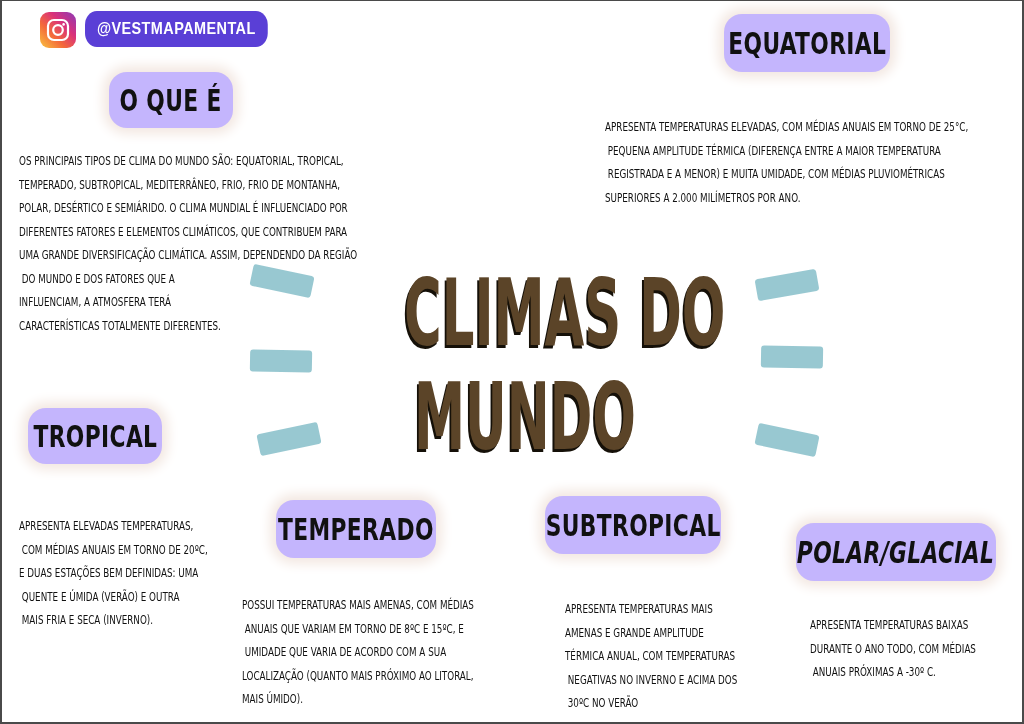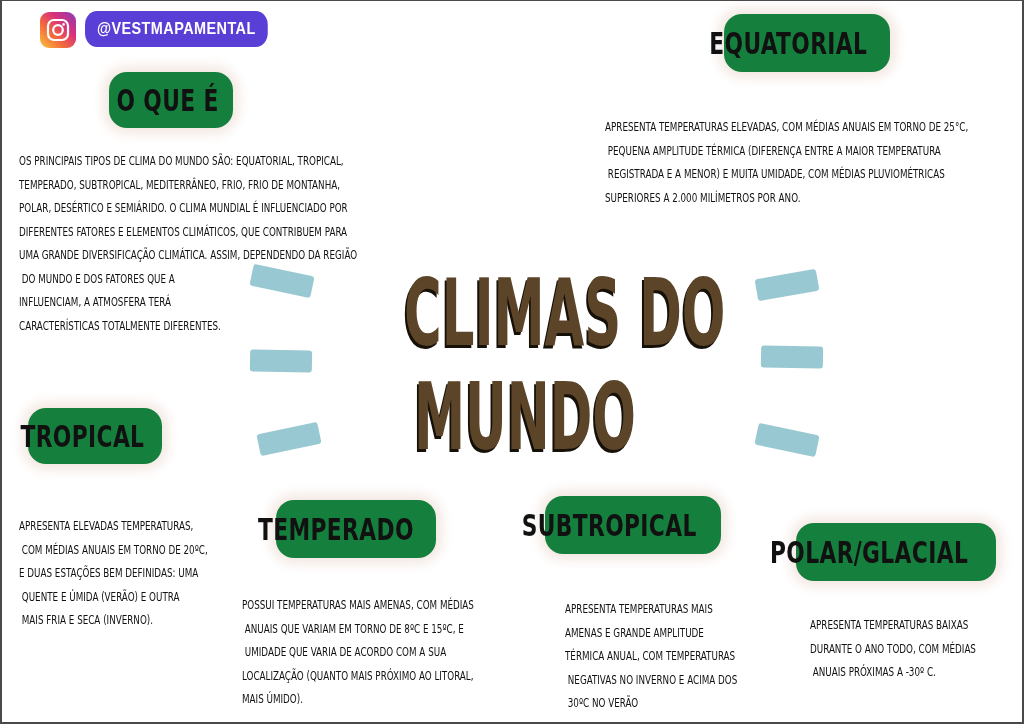--- a/index.html
+++ b/index.html
@@ -21,23 +21,23 @@
   .ig-handle {
     position: absolute; left: 85px; top: 11px; height: 36px; padding: 0 14px;
     background: #5a3fd6; border-radius: 14px;
     color: #ffffff; font-family: "Liberation Sans Narrow", "Liberation Sans", sans-serif;
     font-weight: bold; font-size: 17px; line-height: 36px; letter-spacing: 0.5px;
     transform: scaleX(0.85); transform-origin: left center;
   }
 
   
   .pill {
-    position: absolute; background: #15803d; border-radius: 18px;
+    position: absolute; background: #c4b5fd; border-radius: 18px;
     box-shadow: 0 0 12px 6px #f3e8e2;
-    display: flex; align-items: center; justify-content: flex-end;
+    display: flex; align-items: center; justify-content: center;
   }
   .pill span {
     font-family: "DejaVu Sans Condensed", "DejaVu Sans", sans-serif;
     font-weight: bold; font-size: 31px; color: #111; letter-spacing: 0.5px;
     transform: scaleX(0.78); display: inline-block; white-space: nowrap;
   }
 
   
   .txt {
     position: absolute;
@@ -127,20 +127,20 @@
 
 <div class="pill" style="left:545px; top:496px; width:176px; height:58px;">
   <span>SUBTROPICAL</span>
 </div>
 <div class="txt" style="left:565px; top:598px;">APRESENTA TEMPERATURAS MAIS
 AMENAS E GRANDE AMPLITUDE
 TÉRMICA ANUAL, COM TEMPERATURAS
  NEGATIVAS NO INVERNO E ACIMA DOS
  30ºC NO VERÃO</div>
 
-<div class="pill" style="left:796px; top:523px; width:200px; height:58px;">
+<div class="pill" style="left:796px; top:523px; width:200px; height:58px;font-style:italic;">
   <span>POLAR/GLACIAL</span>
 </div>
 <div class="txt" style="left:810px; top:614px;">APRESENTA TEMPERATURAS BAIXAS
 DURANTE O ANO TODO, COM MÉDIAS
  ANUAIS PRÓXIMAS A -30º C.</div>
 
 <div class="frame"></div>
 
 </body></html>

